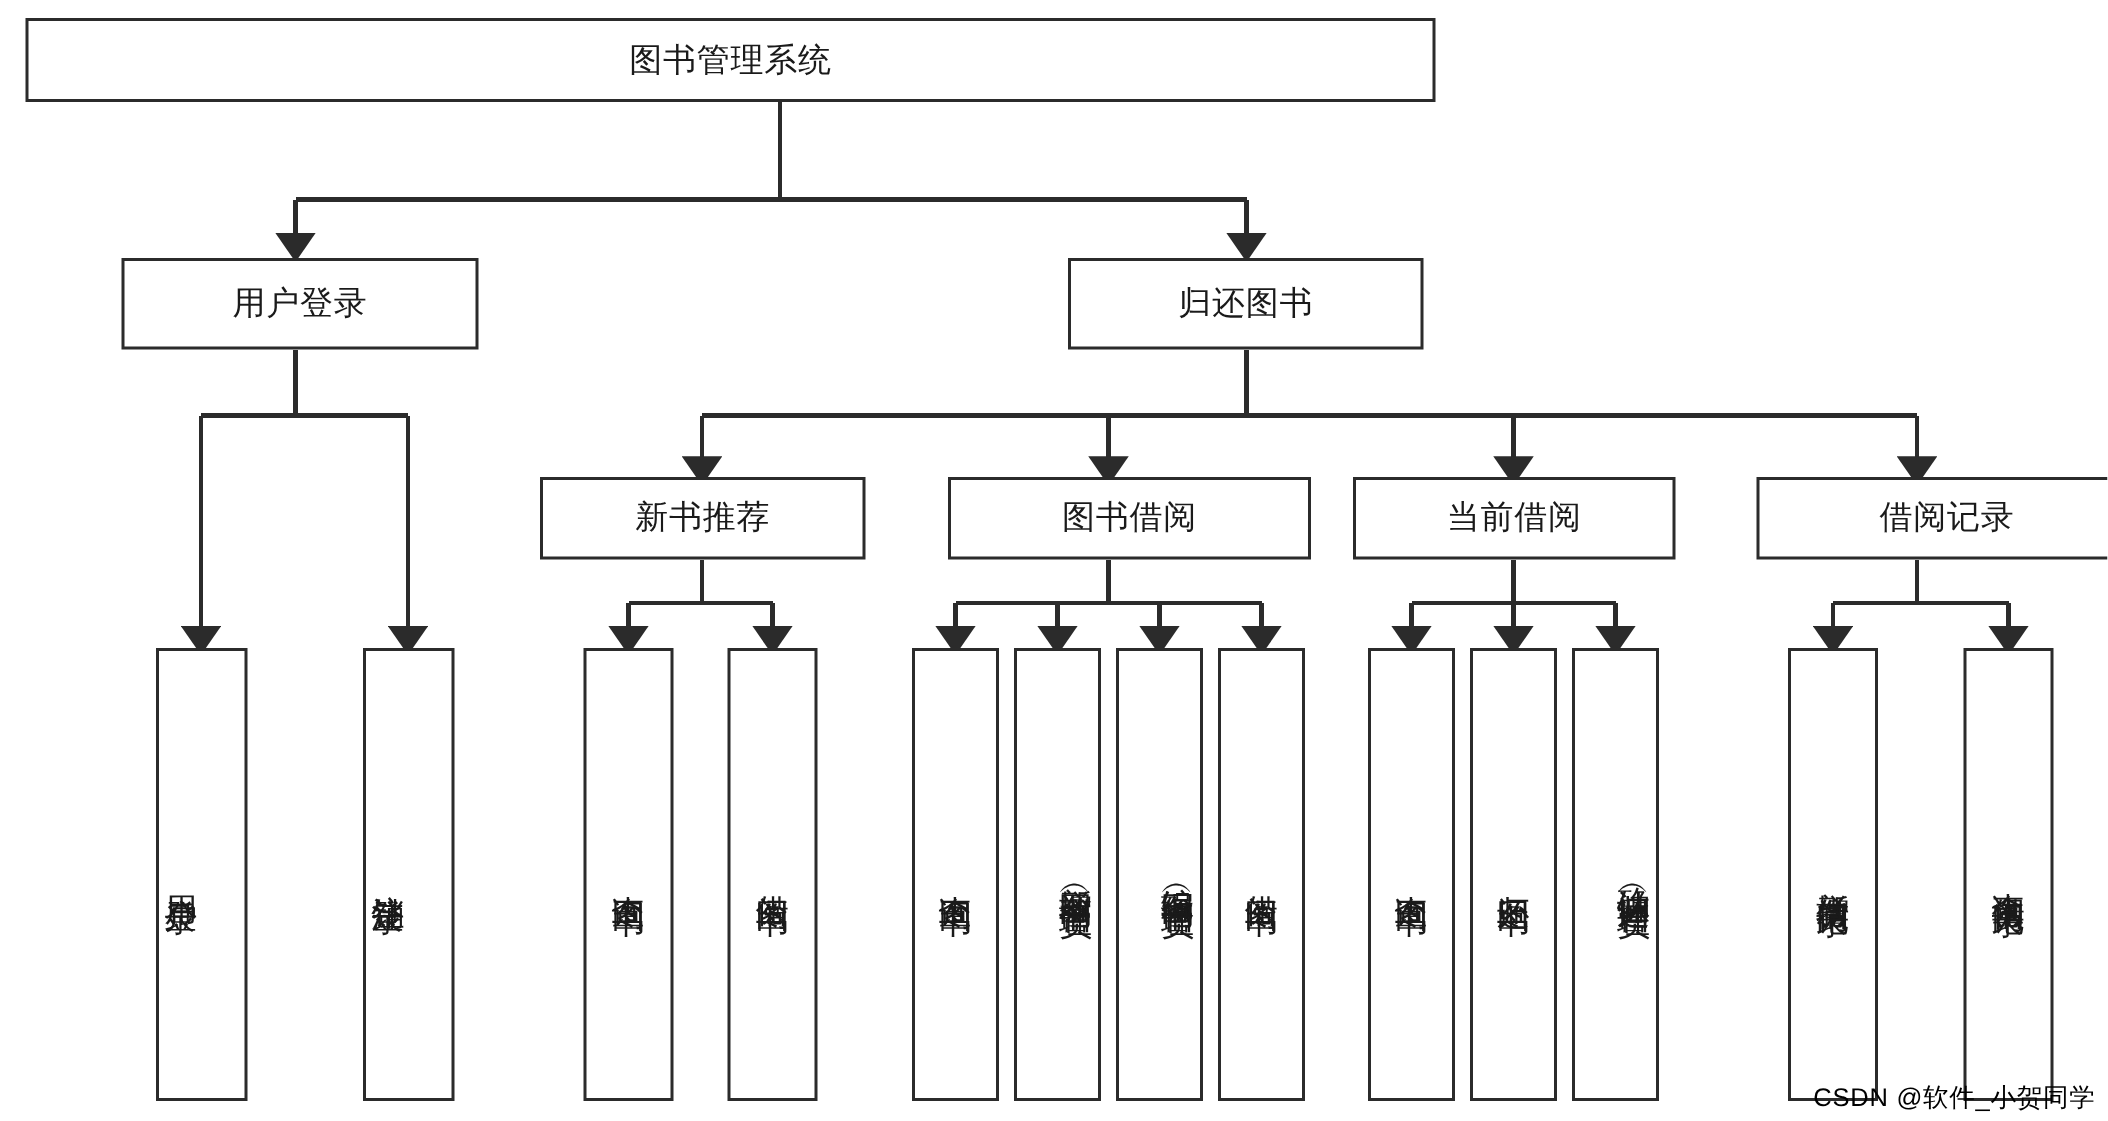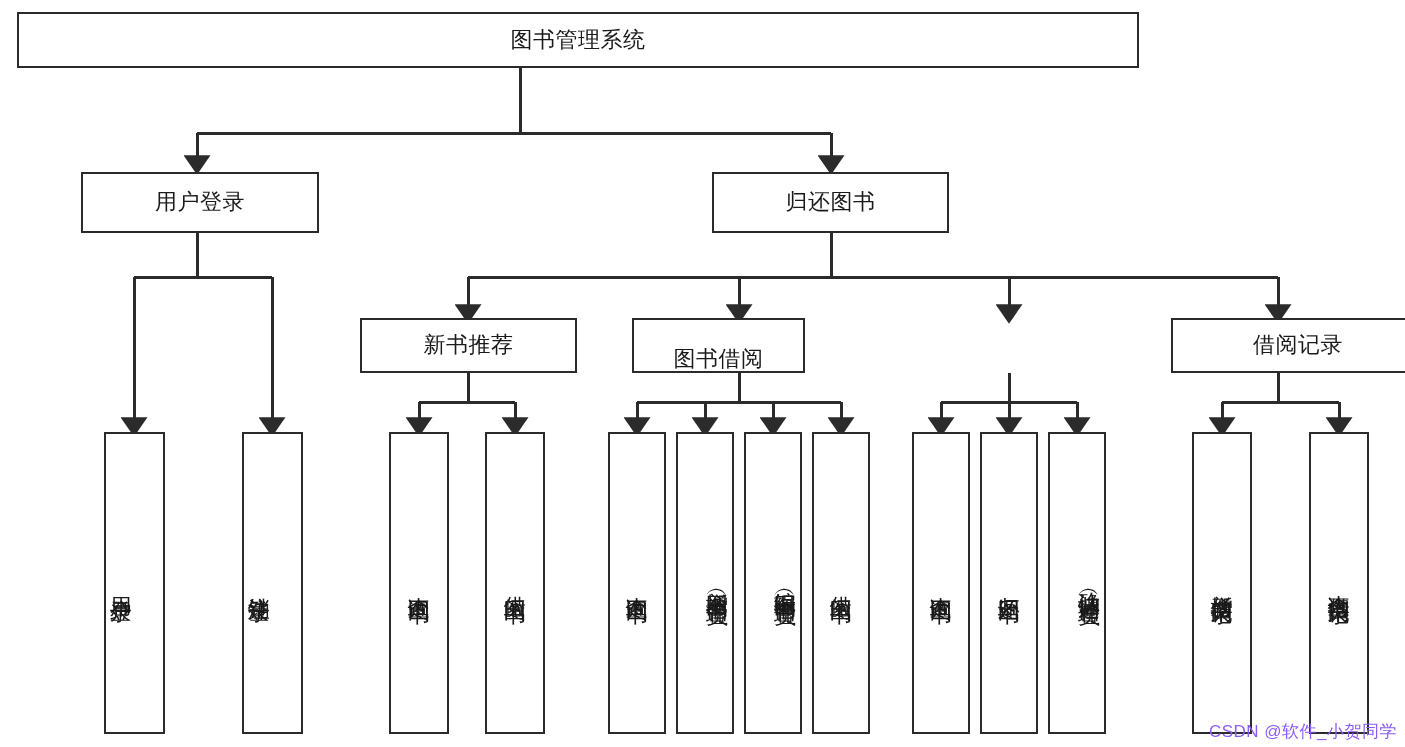--- a/index.html
+++ b/index.html
@@ -50,21 +50,21 @@
   .node.vert.align-bot   { align-items: flex-end; }
   .vtext {
     display: block;
     white-space: nowrap;
   }
   #watermark {
     position: absolute;
     right: 8px;
     bottom: 4px;
     font-size: 17px;
-    color: #8b5cf6;
+    color: #000000;
     letter-spacing: 0.5px;
     white-space: nowrap;
     pointer-events: none;
   }
 </style>
 </head>
 <body>
 
 <div id="canvas">
 
@@ -111,36 +111,39 @@
       <path d="M1009,402 L1009,425" marker-end="url(#arrow)"></path>
       <path d="M1077,402 L1077,425" marker-end="url(#arrow)"></path>
 
       <path d="M1278,373 L1278,402"></path>
       <path d="M1222,402 L1339,402"></path>
       <path d="M1222,402 L1222,425" marker-end="url(#arrow)"></path>
       <path d="M1339,402 L1339,425" marker-end="url(#arrow)"></path>
     </g>
   </svg>
 
-  <div class="node horiz" style="left:17px; top:12px; width:1122px; height:56px;align-items:center;">
+  <div class="node horiz" style="left:17px; top:12px; width:940px; height:56px;align-items:center;">
     <span>图书管理系统</span>
   </div>
 
   <div class="node horiz" style="left:81px; top:172px; width:238px; height:61px;">
     <span>用户登录</span>
   </div>
   <div class="node horiz" style="left:712px; top:172px; width:237px; height:61px;">
     <span>归还图书</span>
   </div>
 
   <div class="node horiz" style="left:360px; top:318px; width:217px; height:55px;">
     <span>新书推荐</span>
   </div>
-  <div class="node horiz" style="left:632px; top:318px; width:173px; height:55px;align-items:flex-end;">
+  <div class="node horiz" style="left:632px; top:318px; width:242px; height:55px;">
     <span>图书借阅</span>
+  </div>
+  <div class="node horiz" style="left:902px; top:318px; width:215px; height:55px;">
+    <span>当前借阅</span>
   </div>
   <div class="node horiz" style="left:1171px; top:318px; width:254px; height:55px;">
     <span>借阅记录</span>
   </div>
 
   <div class="node vert align-bot" style="left:104px; top:432px; width:61px; height:302px;">
     <span class="vtext">用户登录</span>
   </div>
   <div class="node vert align-bot" style="left:242px; top:432px; width:61px; height:302px;">
     <span class="vtext">注销登录</span>

